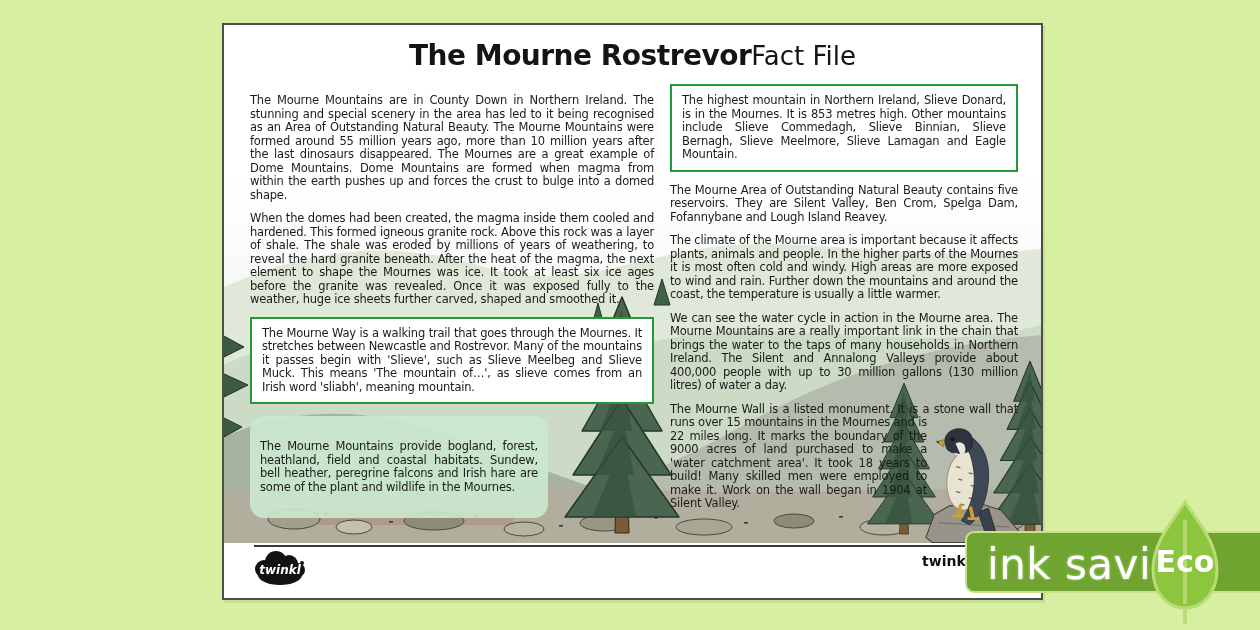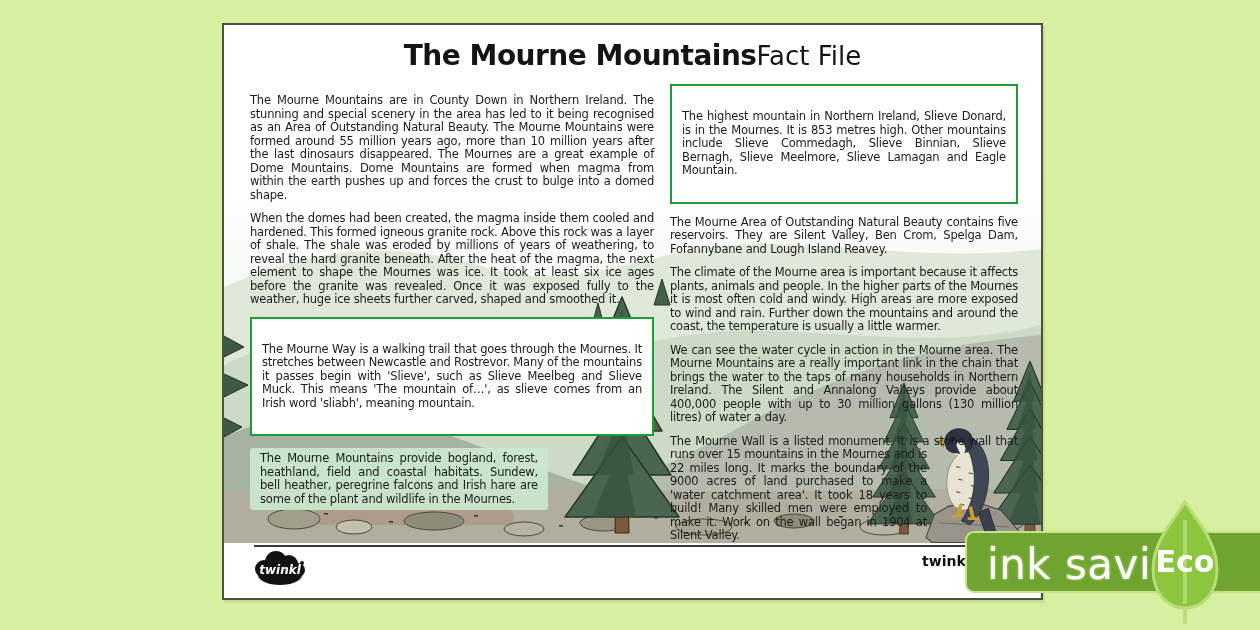--- a/index.html
+++ b/index.html
@@ -23,27 +23,27 @@
   .col{
     position:absolute;z-index:2;color:#1b1b1b;
     font-size:11.5px;line-height:13.5px;letter-spacing:-0.2px;
     text-align:justify;
   }
   .col p{margin:7px 0 10px 0;}
   .col-left{left:26px;top:62px;width:404px;}
   .col-right{left:446px;top:59px;width:348px;}
   .green-box{
     border:2px solid #1f9c38;background:#ffffff;
-    padding:24px 10px;box-sizing:border-box;
+    padding:8px 10px;box-sizing:border-box;
   }
   .box-mourne-way{margin-top:8px;margin-bottom:12px;}
   .box-highest{margin-bottom:12px;}
   .mint-box{
-    background:rgba(203,233,206,0.9);border-radius:3px;
-    padding:4px 10px;box-sizing:border-box;width:298px;
+    background:rgba(203,233,206,0.9);border-radius:14px;
+    padding:24px 10px;box-sizing:border-box;width:298px;
   }
   .falcon-spacer{
     float:right;width:85px;height:112px;margin-left:6px;
     shape-outside:inset(16px 0 0 0);
   }
   .footer-line{
     position:absolute;left:30px;top:520px;width:742px;height:2px;
     background:#3a3a32;z-index:3;
   }
   .logo{position:absolute;left:28px;top:526px;z-index:3;}
@@ -163,21 +163,21 @@
           <path d="M43,80 L45,89"></path>
       </g>
       <g stroke="#d29e2b" stroke-width="2.5" stroke-linecap="round">
         <path d="M26,88 L35,87"></path>
           <path d="M41,90 L50,90"></path>
       </g>
     </g>
   </svg>
 
   <div class="title-wrap">
-    <span class="title-main">The Mourne Mountains</span><span class="title-suffix">Fact File</span>
+    <span class="title-main">The Mourne Rostrevor</span><span class="title-suffix">Fact File</span>
   </div>
 
   <div class="col col-left">
     <p>The Mourne Mountains are in County Down in Northern Ireland. The stunning and special scenery in the area has led to it being recognised as an Area of Outstanding Natural Beauty. The Mourne Mountains were formed around 55 million years ago, more than 10 million years after the last dinosaurs disappeared. The Mournes are a great example of Dome Mountains. Dome Mountains are formed when magma from within the earth pushes up and forces the crust to bulge into a domed shape.</p>
     <p>When the domes had been created, the magma inside them cooled and hardened. This formed igneous granite rock. Above this rock was a layer of shale. The shale was eroded by millions of years of weathering, to reveal the hard granite beneath. After the heat of the magma, the next element to shape the Mournes was ice. It took at least six ice ages before the granite was revealed. Once it was exposed fully to the weather, huge ice sheets further carved, shaped and smoothed it.</p>
     <div class="green-box box-mourne-way">
       <span>The Mourne Way is a walking trail that goes through the Mournes. It stretches between Newcastle and Rostrevor. Many of the mountains it passes begin with 'Slieve', such as Slieve Meelbeg and Slieve Muck. This means 'The mountain of…', as slieve comes from an Irish word 'sliabh', meaning mountain.</span>
     </div>
     <div class="mint-box">
       <span>The Mourne Mountains provide bogland, forest, heathland, field and coastal habitats. Sundew, bell heather, peregrine falcons and Irish hare are some of the plant and wildlife in the Mournes.</span>

